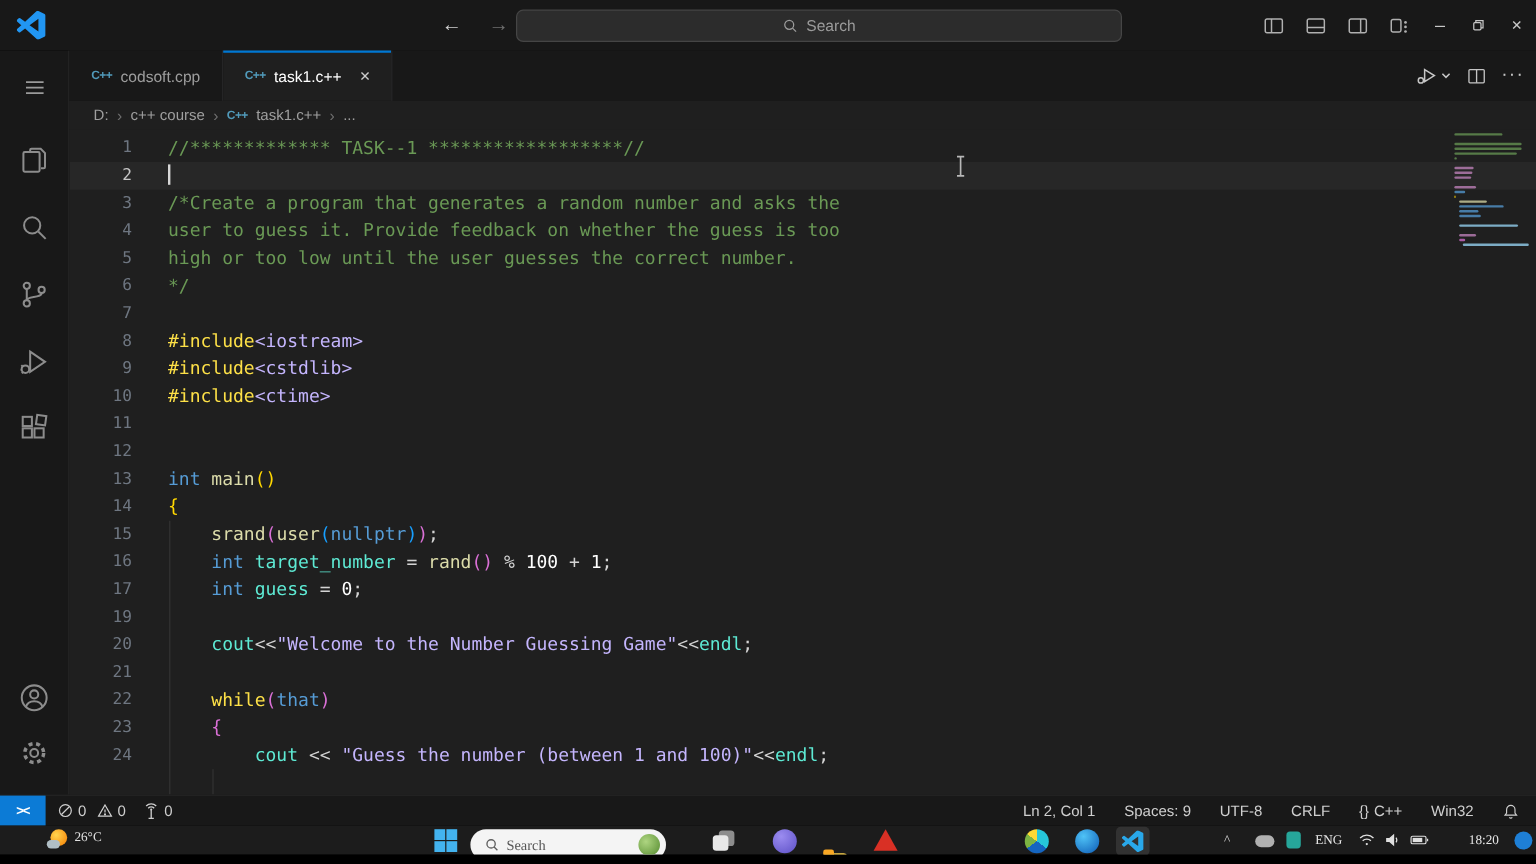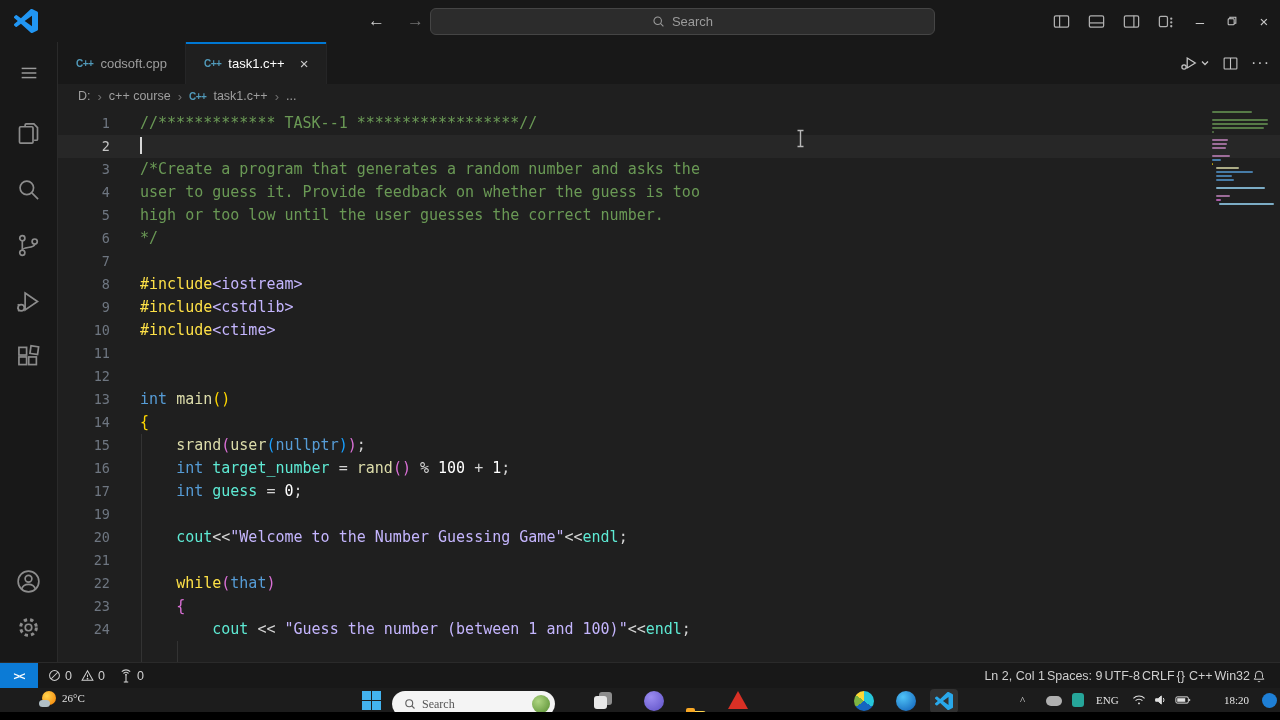--- a/index.html
+++ b/index.html
@@ -58,21 +58,21 @@
   .minimap { position:absolute; top:3px; right:6px; width:62px; }
   .mm-line { height:2px; margin-bottom:2px; border-radius:1px; opacity:0.75; }
 
   
   .statusbar { height:26px; background:#181818; border-top:1px solid #2a2a2a; display:flex;
     align-items:center; color:#cfcfcf; font-size:12.5px; }
   .remote-ind { width:38px; height:100%; background:#0c7bd6; color:#fff; display:flex;
     align-items:center; justify-content:center; font-size:11px; font-weight:bold; letter-spacing:-1px; }
   .sb-group { display:flex; align-items:center; gap:4px; }
   .sb-left { display:flex; align-items:center; gap:14px; margin-left:10px; }
-  .sb-right { margin-left:auto; display:flex; align-items:center; gap:2px; margin-right:14px; }
+  .sb-right { margin-left:auto; display:flex; align-items:center; gap:24px; margin-right:14px; }
 
   
   .taskbar { height:24px; background:#1c1c1c; position:relative; overflow:hidden; }
   .bottom-strip { height:8px; background:#000; }
   .tb { position:absolute; top:3px;font-family:Liberation Serif, serif; }
   .weather { left:42px; display:flex; align-items:center; gap:6px; color:#e0e0e0; font-size:11px; }
   .sun { width:14px; height:14px; border-radius:50%; background:radial-gradient(circle at 35% 35%, #ffd54f, #f57c00); position:relative; }
   .sun::after { content:""; position:absolute; left:-3px; bottom:-2px; width:11px; height:7px; border-radius:5px; background:#b0bec5; }
   .start-btn { left:362px; width:19px; height:19px; display:grid; grid-template-columns:9px 9px; grid-gap:1px; }
   .start-btn span { background:#43b3ef; width:9px; height:9px; }

